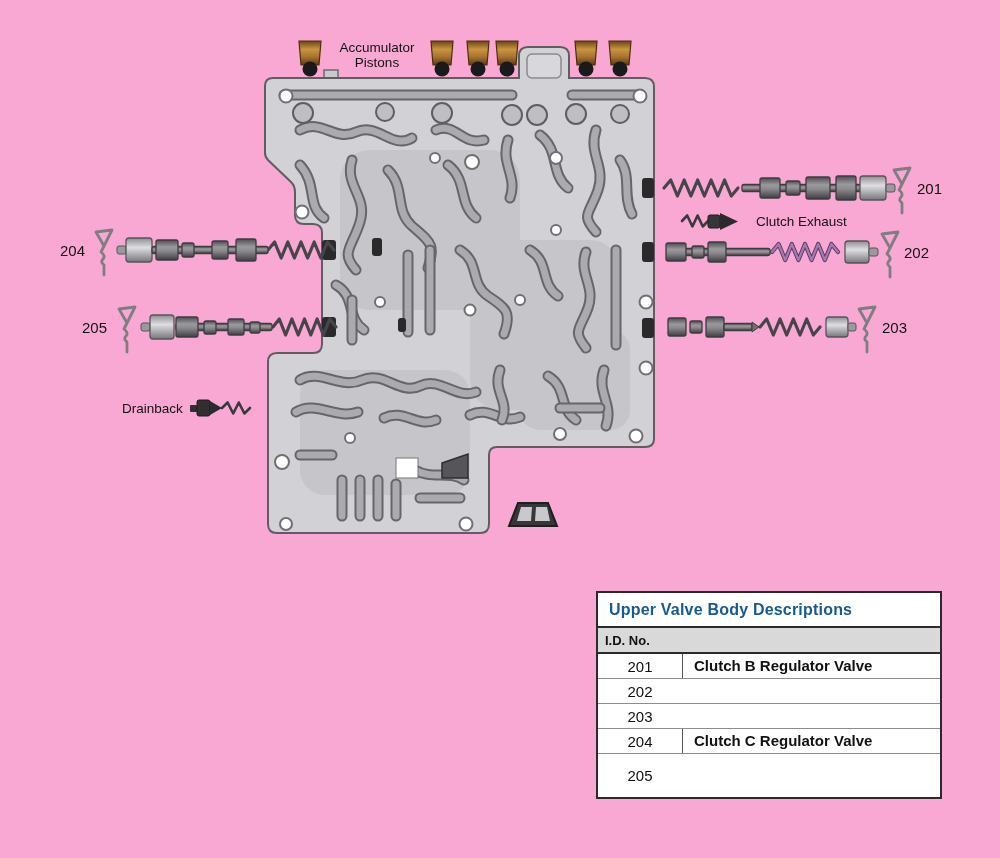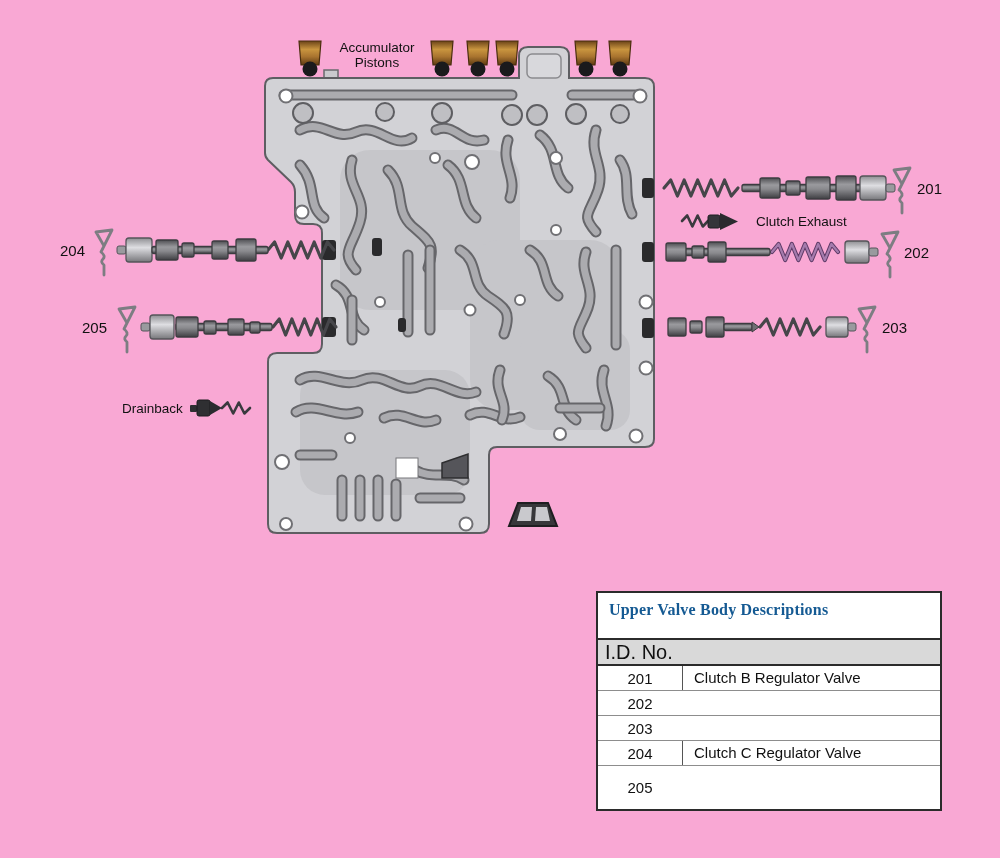--- a/index.html
+++ b/index.html
@@ -7,32 +7,32 @@
         font-family:"Liberation Sans",sans-serif;}
   #diagram-svg{position:absolute;left:0;top:0;}
   svg text{font-family:"Liberation Sans",sans-serif;fill:#111;}
   .lbl{font-size:13.5px;}
   .callout{font-size:15px;}
 
   
   #desc-table{position:absolute;left:596px;top:591px;width:346px;background:#fff;
               border:2px solid #2b2b2b;box-sizing:border-box;color:#111;}
   .t-title{height:33px;display:flex;align-items:center;padding-left:11px;
-           font-size:16px;font-weight:bold;color:#155a93;letter-spacing:.2px;font-family:Liberation Serif, serif;}
+           font-size:16px;font-weight:bold;color:#155a93;letter-spacing:.2px;}
   .t-colhead{display:flex;background:#d9d9d9;border-top:2px solid #2b2b2b;
              border-bottom:2px solid #2b2b2b;height:24px;align-items:center;
-             font-size:20px;font-weight:normal;margin-top:12px;}
+             font-size:13px;font-weight:bold;}
   .t-colhead .c-id{width:84px;padding-left:7px;box-sizing:border-box;}
   .t-colhead .c-desc{flex:1;padding-left:11px;}
   .t-row{display:flex;border-bottom:1.5px solid #8d8d8d;font-size:15px;}
   .t-row:last-child{border-bottom:none;}
   .t-row .c-id{width:84px;text-align:center;display:flex;align-items:center;
                justify-content:center;box-sizing:border-box;}
   .t-row .c-desc{flex:1;border-left:1.5px solid #555;padding:3px 8px 3px 11px;
-                 display:flex;align-items:center;white-space:pre-line;line-height:18px;}
+                 display:flex;align-items:center;white-space:pre-line;line-height:18px;font-weight:bold;}
   .t-row.single{height:24px;}
   .t-row.double{height:43px;}
 </style>
 </head>
 <body>
 
 <div id="page">
 
 <svg id="diagram-svg" width="1000" height="858" viewBox="0 0 1000 858">
   <defs>

